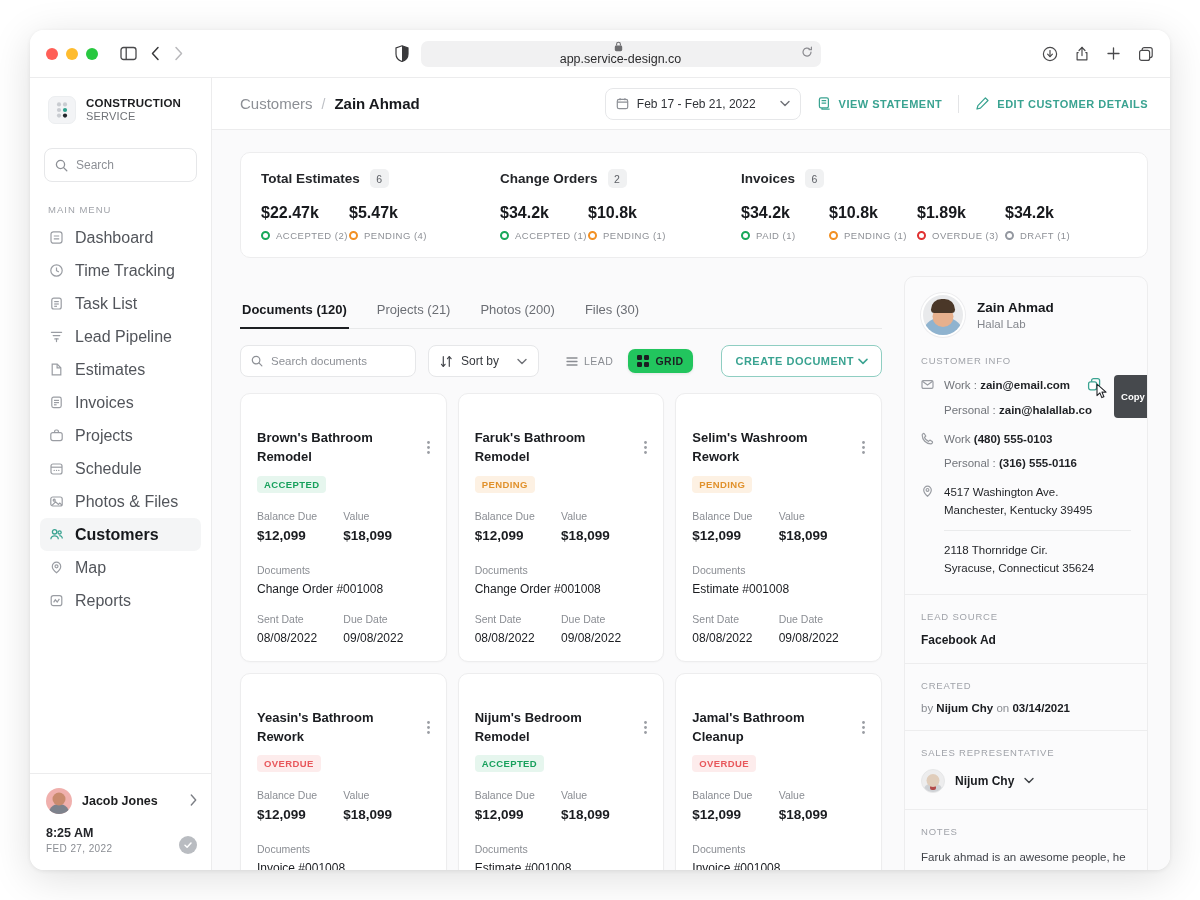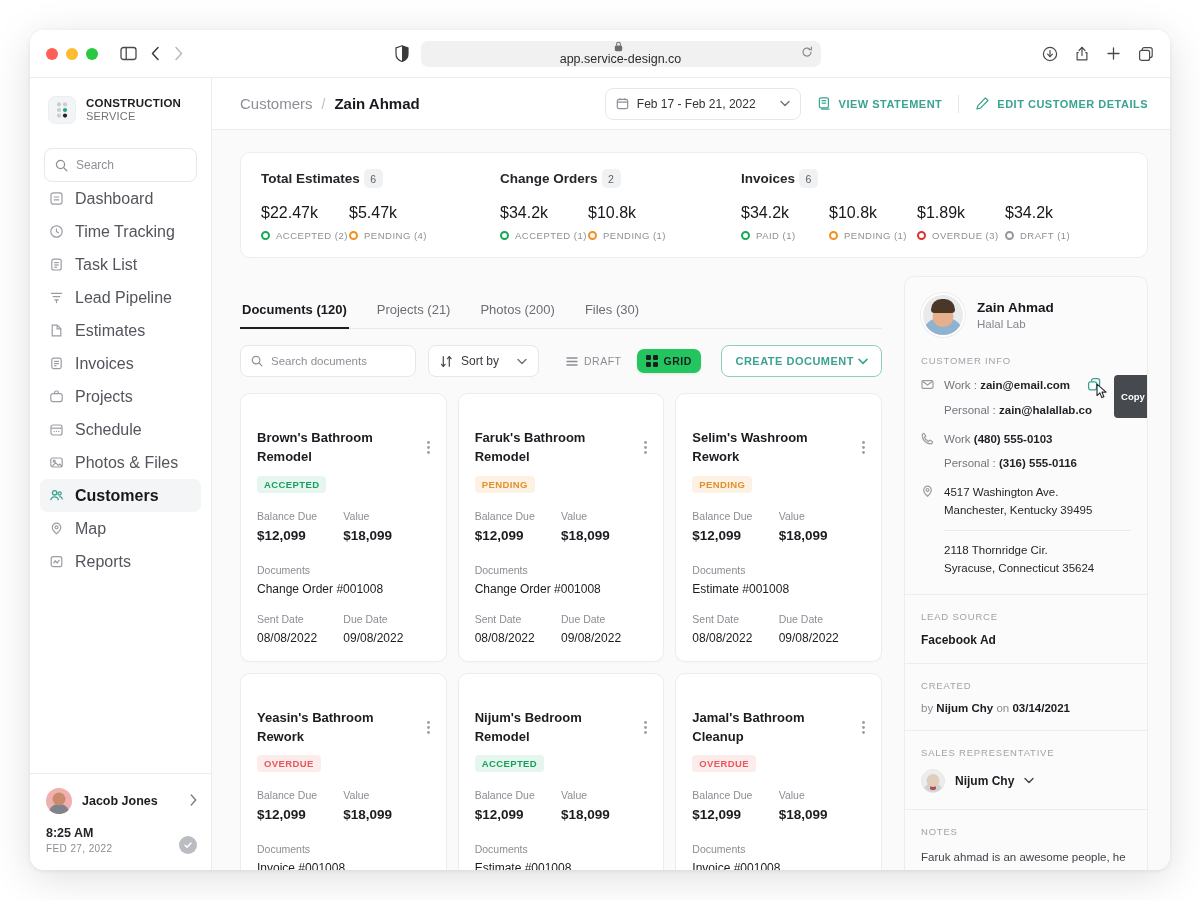--- a/index.html
+++ b/index.html
@@ -142,30 +142,30 @@
   .vsep { width: 1px; height: 18px; background: #e3e4e6; }
 
   .scroll { flex: 1; overflow: hidden; padding: 22px 22px 0 28px; }
 
   
   .stats-card {
     background: #fff; border: 1px solid #ededee; border-radius: 10px;
     padding: 16px 20px 16px 20px; display: flex; gap: 0;
   }
   .stat-group { display: flex; flex-direction: column; }
-  .stat-head { display: flex; align-items: center; gap: 4px; margin-bottom: 16px; text-align: right; }
+  .stat-head { display: flex; align-items: center; gap: 10px; margin-bottom: 16px; text-align: right; }
   .stat-title { font-size: 13.5px; color: #24262a; font-weight: 600; }
   .stat-count {
     min-width: 19px; height: 19px; padding: 0 5px; border-radius: 5px; background: #f0f1f2;
     display: flex; align-items: center; justify-content: center;
     font-size: 10.5px; color: #5d6views; color: #5d6066;
   }
   .stat-cols { display: flex; gap: 0; }
   .stat-col { min-width: 88px; }
-  .stat-val { font-size: 16px; font-weight: 400; color: #17191d; margin-bottom: 8px; }
+  .stat-val { font-size: 16px; font-weight: 700; color: #17191d; margin-bottom: 8px; }
   .stat-status { display: flex; align-items: center; gap: 6px; font-size: 9.5px; letter-spacing: .5px; color: #8d9096; }
   .ring { width: 9px; height: 9px; border-radius: 50%; border: 2px solid #999; }
   .ring.green { border-color: #18a85a; }
   .ring.orange { border-color: #f29023; }
   .ring.red { border-color: #e03131; }
   .ring.gray { border-color: #9498a0; }
 
   
   .tabs { display: flex; gap: 26px; margin-top: 26px; border-bottom: 1px solid #e8e9ea; }
   .tab {
@@ -393,20 +393,21 @@
         <div class="search-box">
           <span class="ic">
             <svg width="13" height="13" viewBox="0 0 13 13" fill="none" stroke="#8d9096" stroke-width="1.3" stroke-linecap="round">
                 <circle cx="5.5" cy="5.5" r="4.1"></circle>
                 <line x1="8.6" y1="8.6" x2="11.8" y2="11.8"></line>
               </svg>
           </span>
           <input value="" placeholder="Search" style="">
         </div>
 
+        <div class="menu-label">MAIN MENU</div>
 
         <nav class="nav">
           <div class="nav-item">
             <span class="nav-ic">
                 <svg width="15" height="15" viewBox="0 0 15 15" fill="none" stroke="currentColor" stroke-width="1.2">
                   <rect x="2" y="1.8" width="11" height="11.4" rx="2.4"></rect>
                   <line x1="4.8" y1="6" x2="10.2" y2="6"></line>
                   <line x1="4.8" y1="8.8" x2="10.2" y2="8.8"></line>
                 </svg>
               </span>
@@ -724,21 +725,21 @@
                 </div>
                 <div class="viewtoggle">
                   <div class="vt">
                     <span class="ic">
                       <svg width="12" height="11" viewBox="0 0 12 11" fill="none" stroke="#8a8d93" stroke-width="1.3" stroke-linecap="round">
                           <line x1="1" y1="2" x2="11" y2="2"></line>
                           <line x1="1" y1="5.5" x2="11" y2="5.5"></line>
                           <line x1="1" y1="9" x2="11" y2="9"></line>
                         </svg>
                     </span>
-                    <span>DRAFT</span>
+                    <span>LEAD</span>
                   </div>
                   <div class="vt active">
                     <span class="ic">
                       <svg width="12" height="12" viewBox="0 0 12 12">
                           <rect x="0" y="0" width="5" height="5" rx="1.2" fill="#1c1e22"></rect>
                           <rect x="7" y="0" width="5" height="5" rx="1.2" fill="#1c1e22"></rect>
                           <rect x="0" y="7" width="5" height="5" rx="1.2" fill="#1c1e22"></rect>
                           <rect x="7" y="7" width="5" height="5" rx="1.2" fill="#1c1e22"></rect>
                         </svg>
                     </span>

